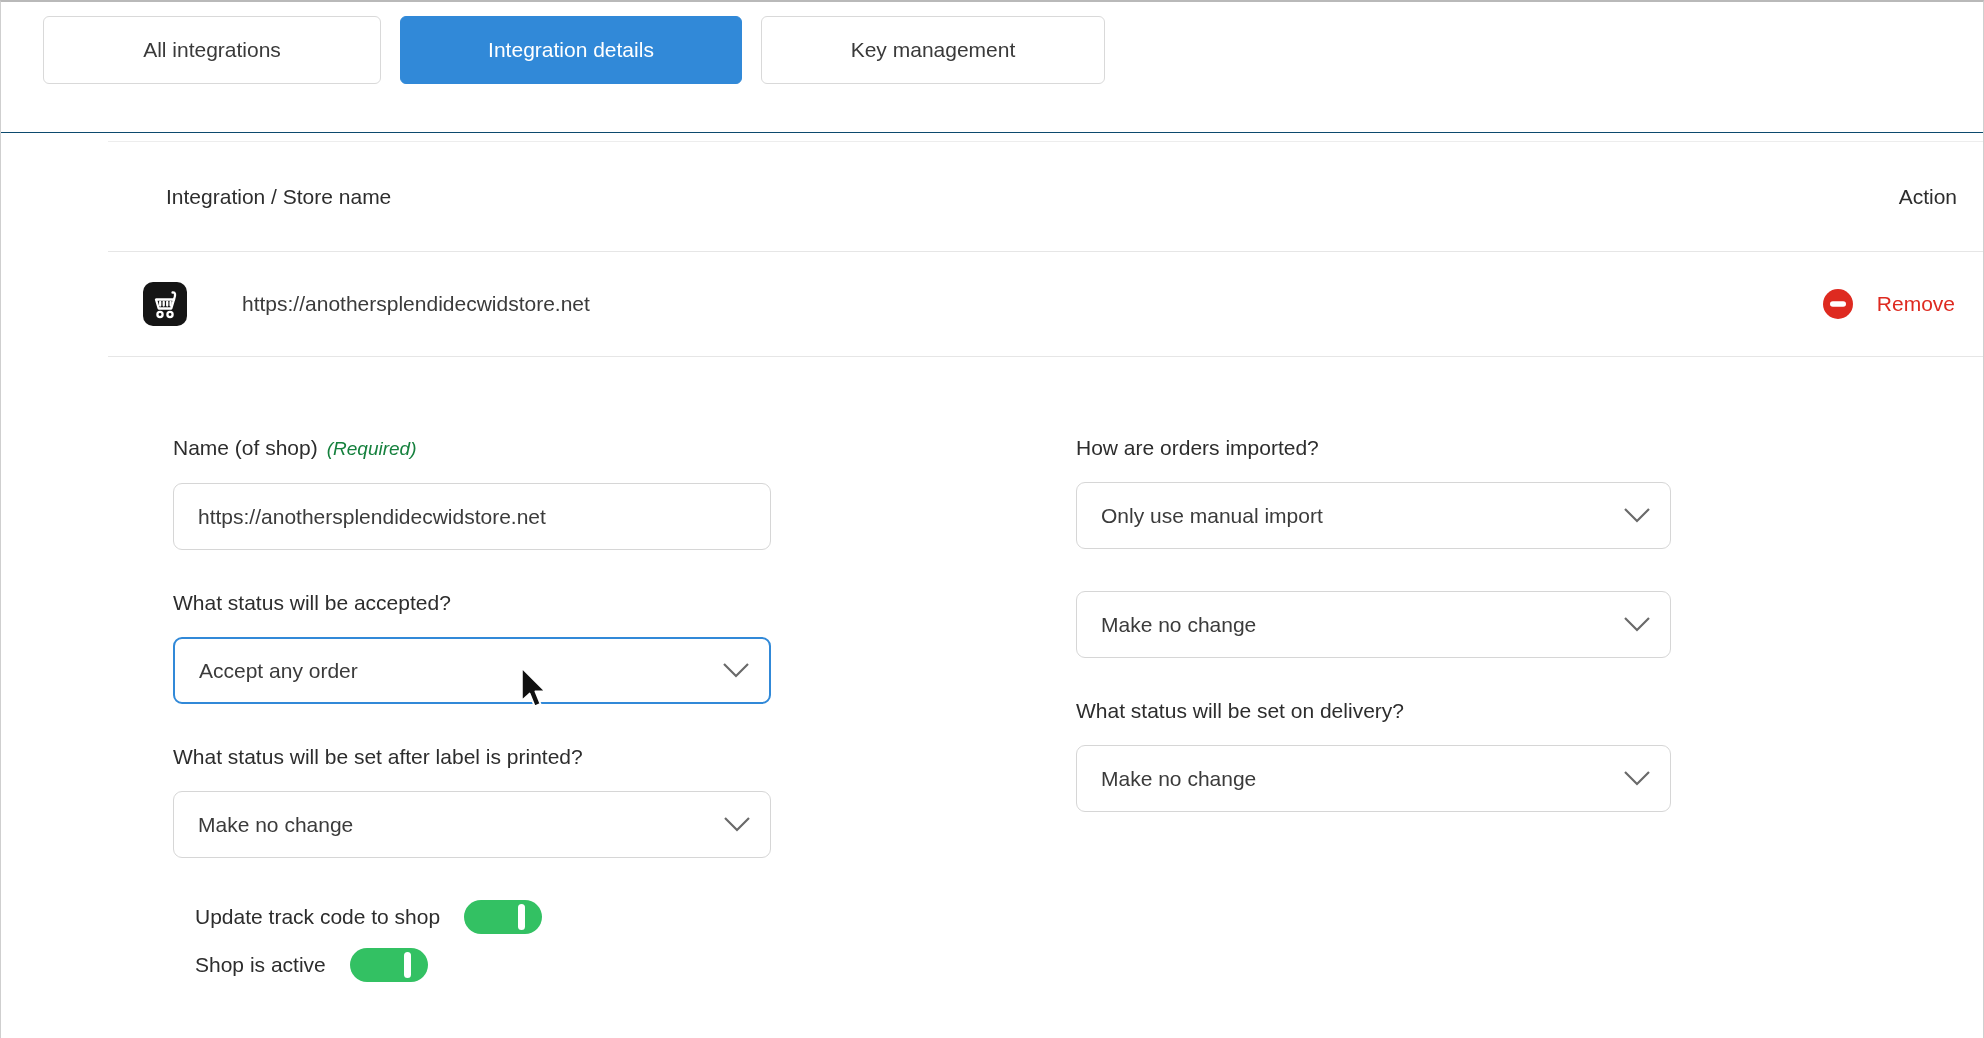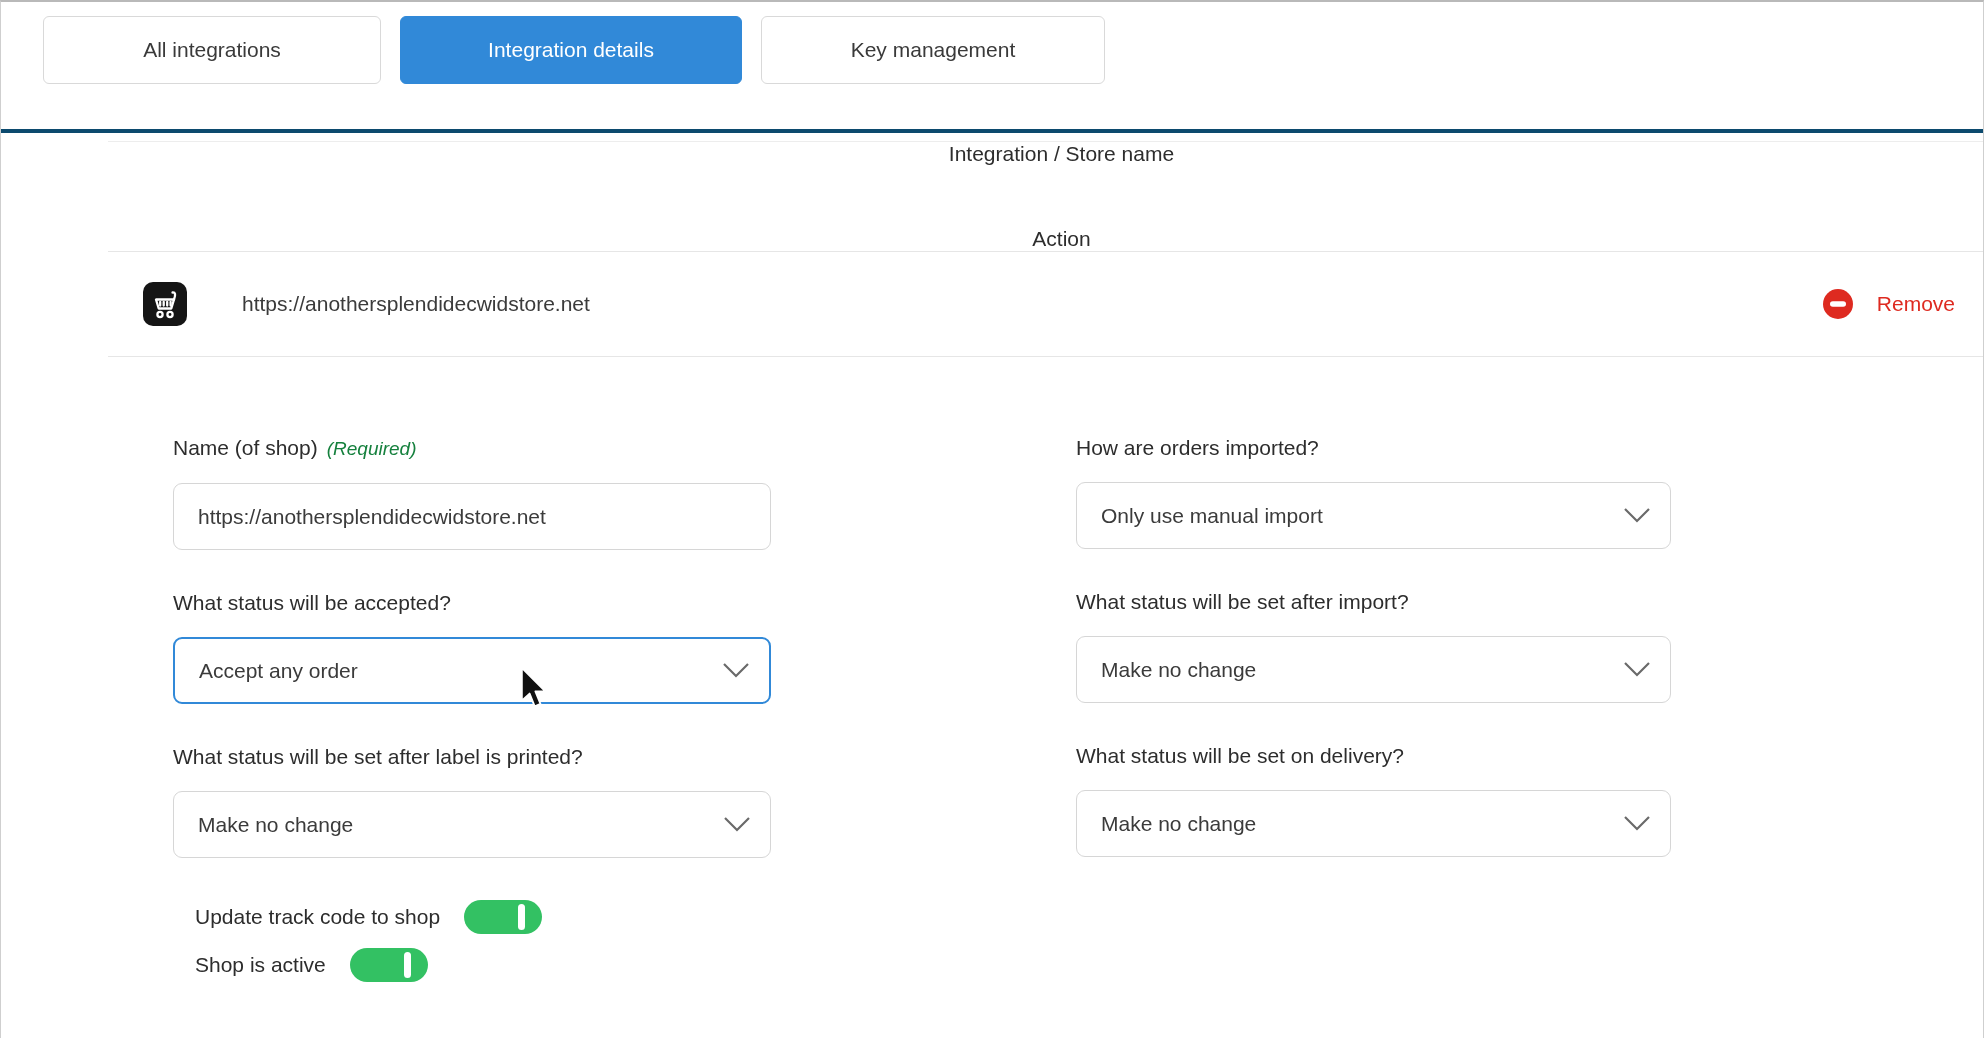--- a/index.html
+++ b/index.html
@@ -14,21 +14,21 @@
     overflow:hidden;
     position:relative;
     color:#2d2d2d;
   }
   
   .tabbar {
     height:131px;
     display:flex;
     gap:19px;
     padding:14px 0 0 42px;
-    border-bottom:4px solid #0c4a6e;
+    border-bottom:1px solid #0c4a6e;
   }
   .tab {
     height:68px;
     border:1px solid #d9d9d9;
     border-radius:6px;
     background:#fff;
     font-size:21px;
     color:#3a3a3a;
     display:flex; align-items:center; justify-content:center;
     cursor:pointer;
@@ -39,21 +39,21 @@
     border-color:var(--accent,#3189d8);
     color:#fff;
   }
   
   .table { margin-left:107px; margin-top:8px; border-top:1px solid #ededed; }
   .thead {
     height:110px;
     display:flex; align-items:center; justify-content:space-between;
     border-bottom:1px solid #e6e6e6;
     padding-left:58px; padding-right:26px;
-    font-size:21px; color:#2d2d2d;flex-direction:column;
+    font-size:21px; color:#2d2d2d;
   }
   .trow {
     height:105px;
     display:flex; align-items:center;
     border-bottom:1px solid #e6e6e6;
     padding-left:35px; padding-right:28px;
   }
   .cart-badge { width:44px; height:44px; flex:0 0 auto; }
   .store-url { margin-left:55px; font-size:21px; color:#3b3b3b; flex:1; }
   .remove {
@@ -198,23 +198,20 @@
       </div>
       <div class="select">
         <span>Only use manual import</span>
         <svg class="chev" width="26" height="15" viewBox="0 0 26 15">
           <polyline points="1,1 13,13 25,1" fill="none" stroke="#6a6a6a" stroke-width="2.2"></polyline>
         </svg>
       </div>
     </div>
 
     <div class="field">
-      <div class="label">
-        <span>What status will be set after import?</span>
-      </div>
       <div class="select">
         <span>Make no change</span>
         <svg class="chev" width="26" height="15" viewBox="0 0 26 15">
           <polyline points="1,1 13,13 25,1" fill="none" stroke="#6a6a6a" stroke-width="2.2"></polyline>
         </svg>
       </div>
     </div>
 
     <div class="field">
       <div class="label">

